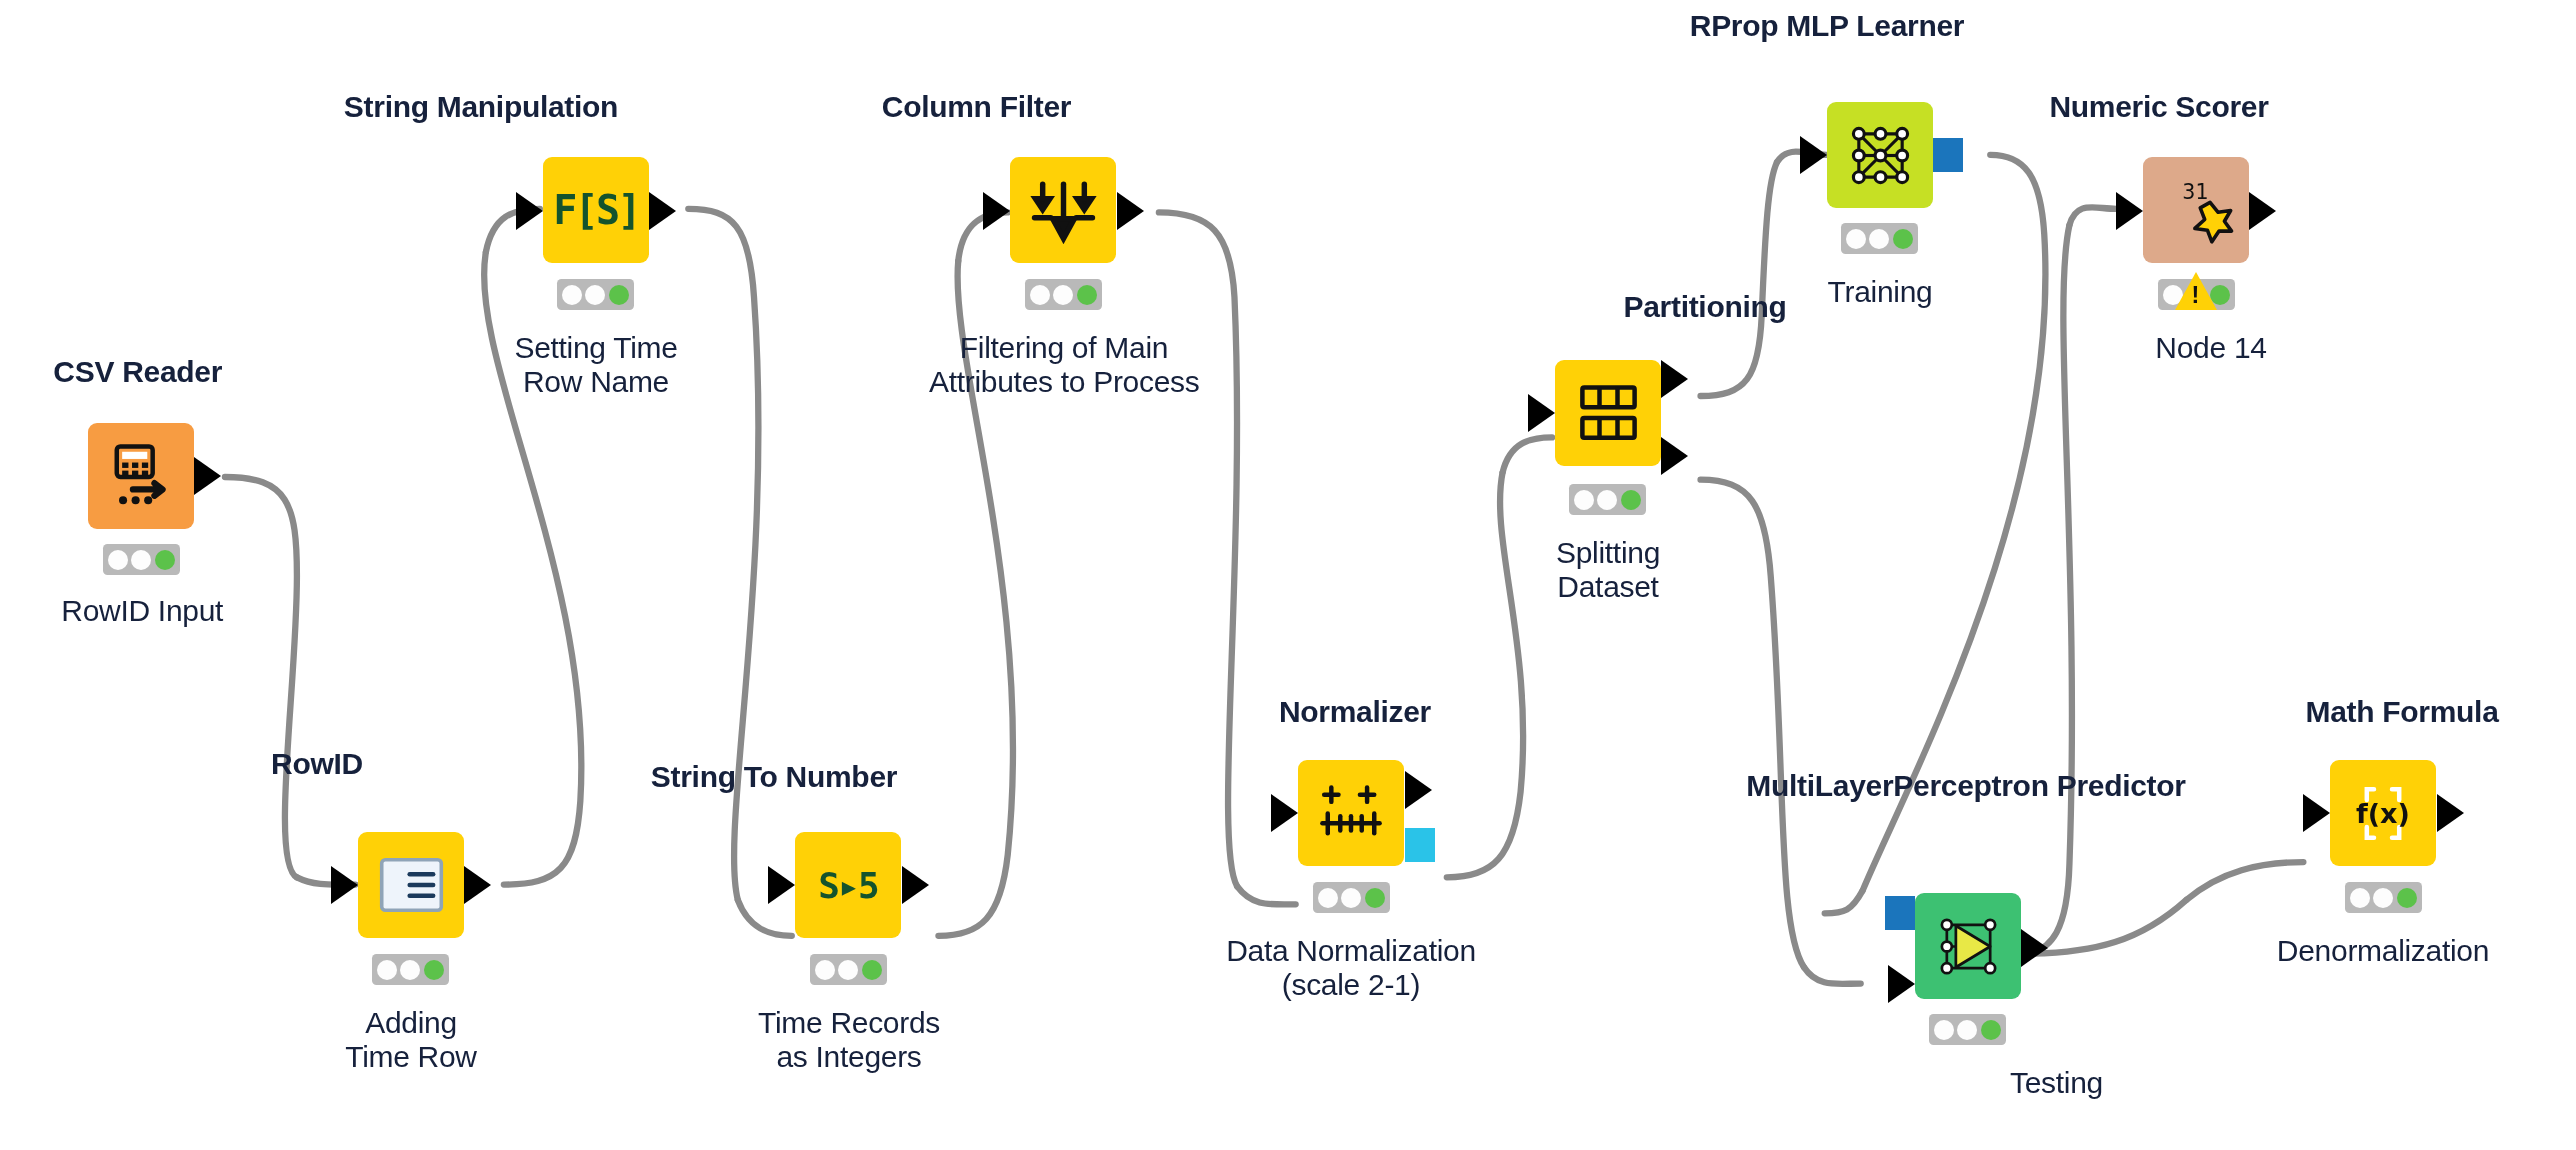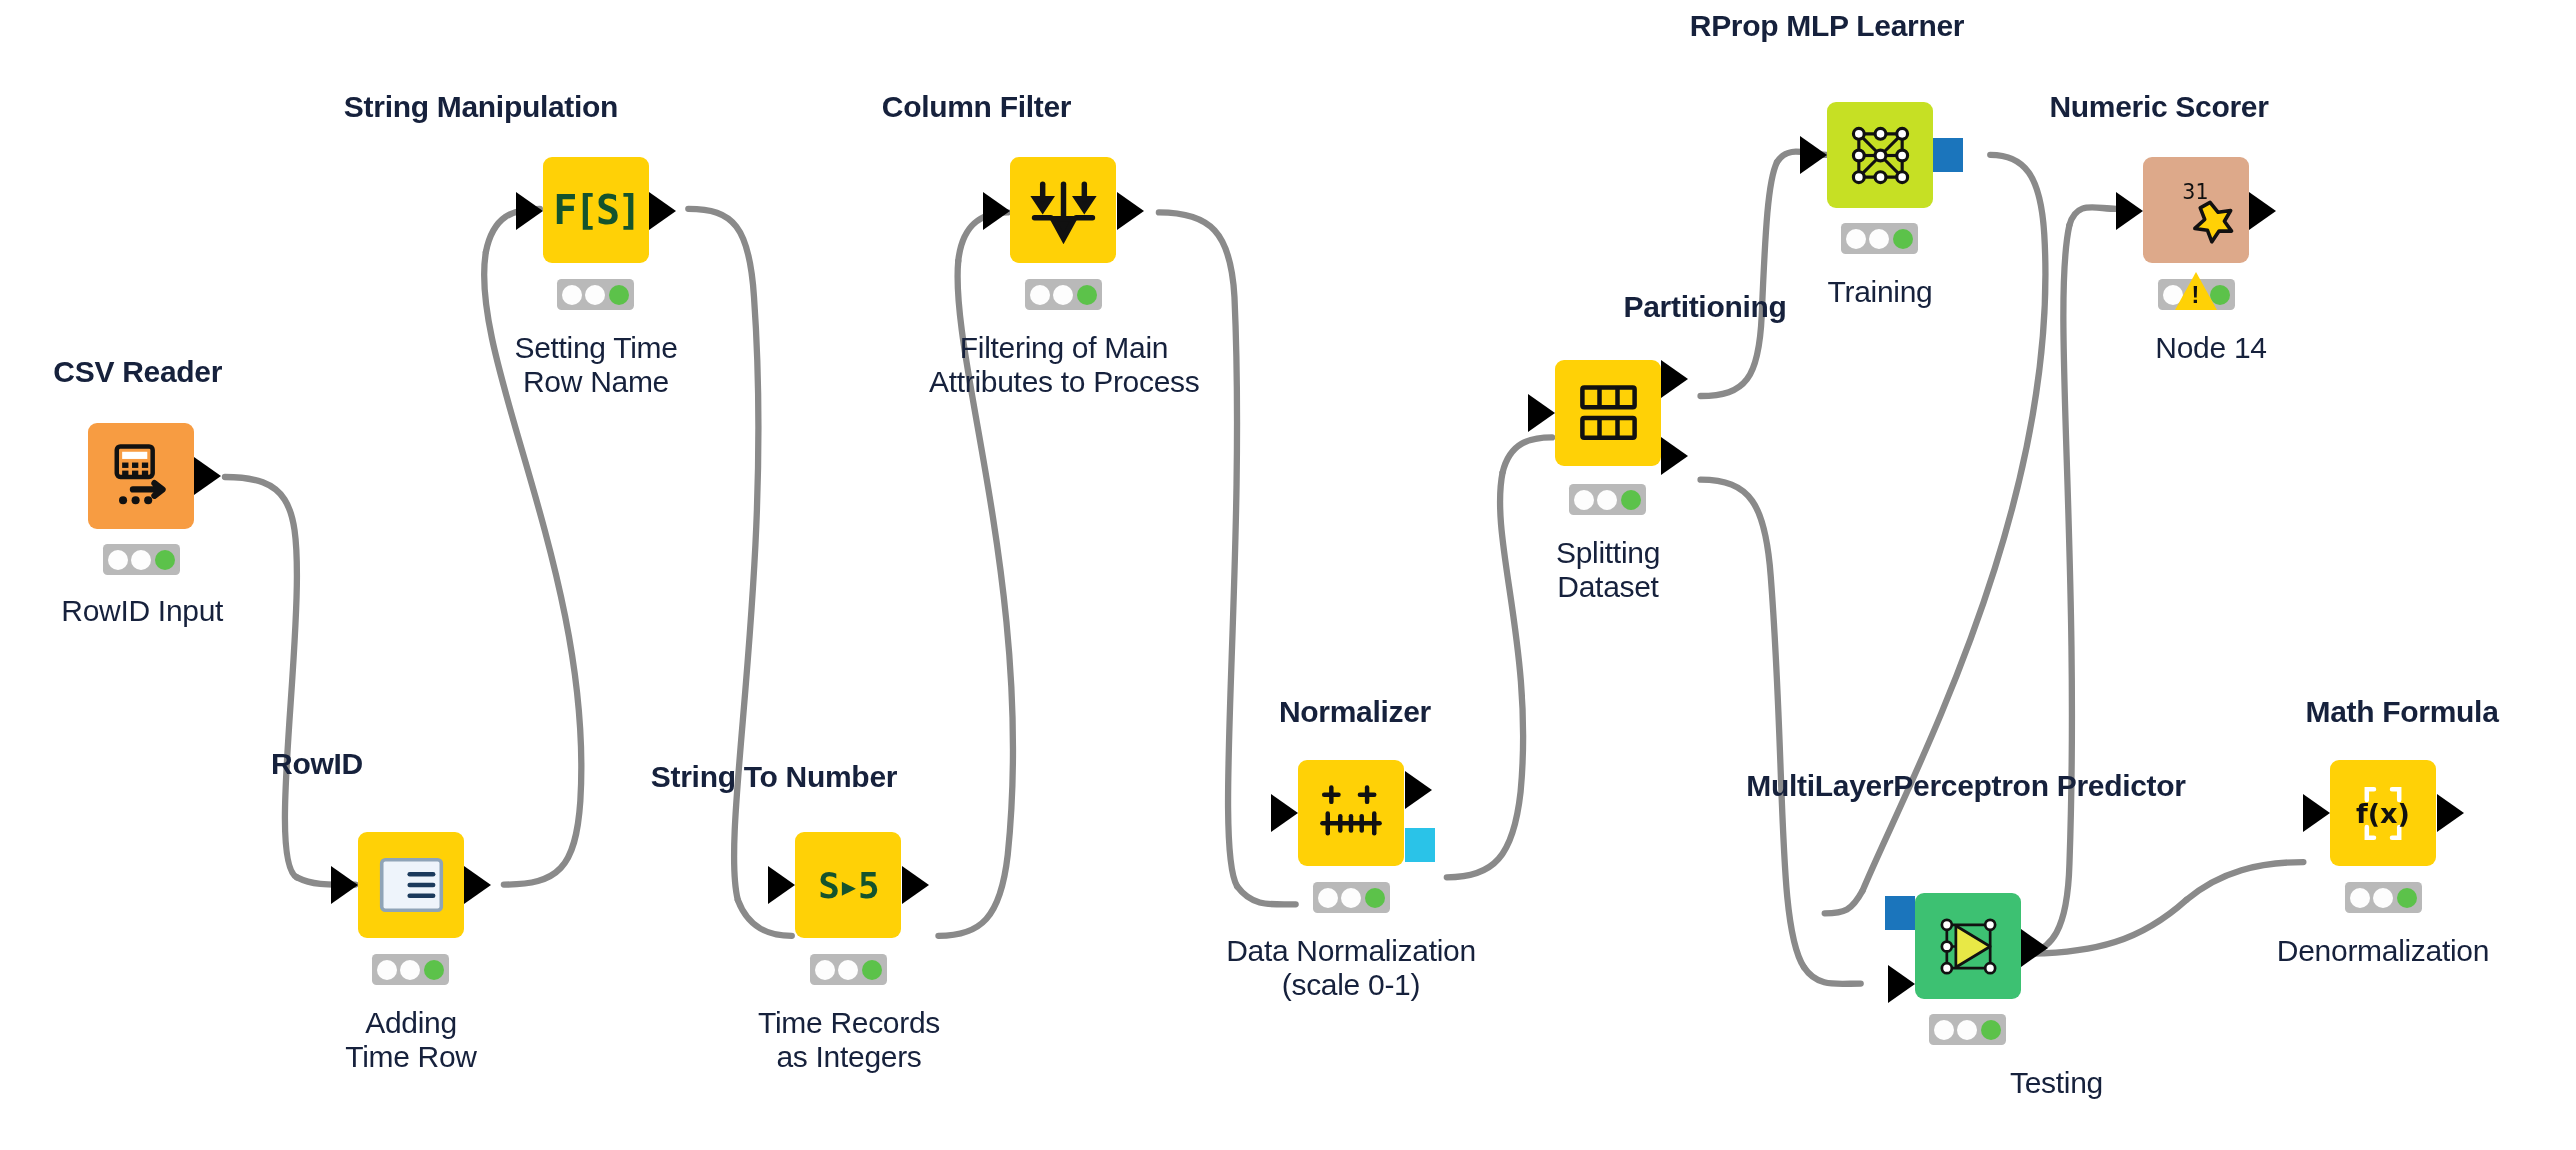--- a/index.html
+++ b/index.html
@@ -259,21 +259,21 @@
     </div>
     <div class="port-in" style="left:1271px;top:794px;"></div>
     <div class="port-out" style="left:1405px;top:771px;"></div>
     <div class="port-sq cyan" style="left:1405px;top:828px;"></div>
     <div class="status" style="left:1313px;top:882px;">
       <span class="lamp"></span>
       <span class="lamp"></span>
       <span class="lamp green"></span>
     </div>
     <div class="nlabel" style="left:1216px;top:934px;width:270px;">Data Normalization
-(scale 0-1)</div>
+(scale 2-1)</div>
   </div>
 
   <div class="node">
     <div class="ntitle" style="left:1570px;top:290px;width:270px;">Partitioning</div>
     <div class="nbox yellow" style="left:1555px;top:360px;">
       <svg class="ico" width="63" height="63" viewBox="0 0 70 70">
         <g fill="none" stroke="#111" stroke-width="5">
           <rect x="6" y="6" width="58" height="22" rx="2"></rect>
           <rect x="6" y="40" width="58" height="22" rx="2"></rect>
           <line x1="25" y1="6" x2="25" y2="28"></line>

